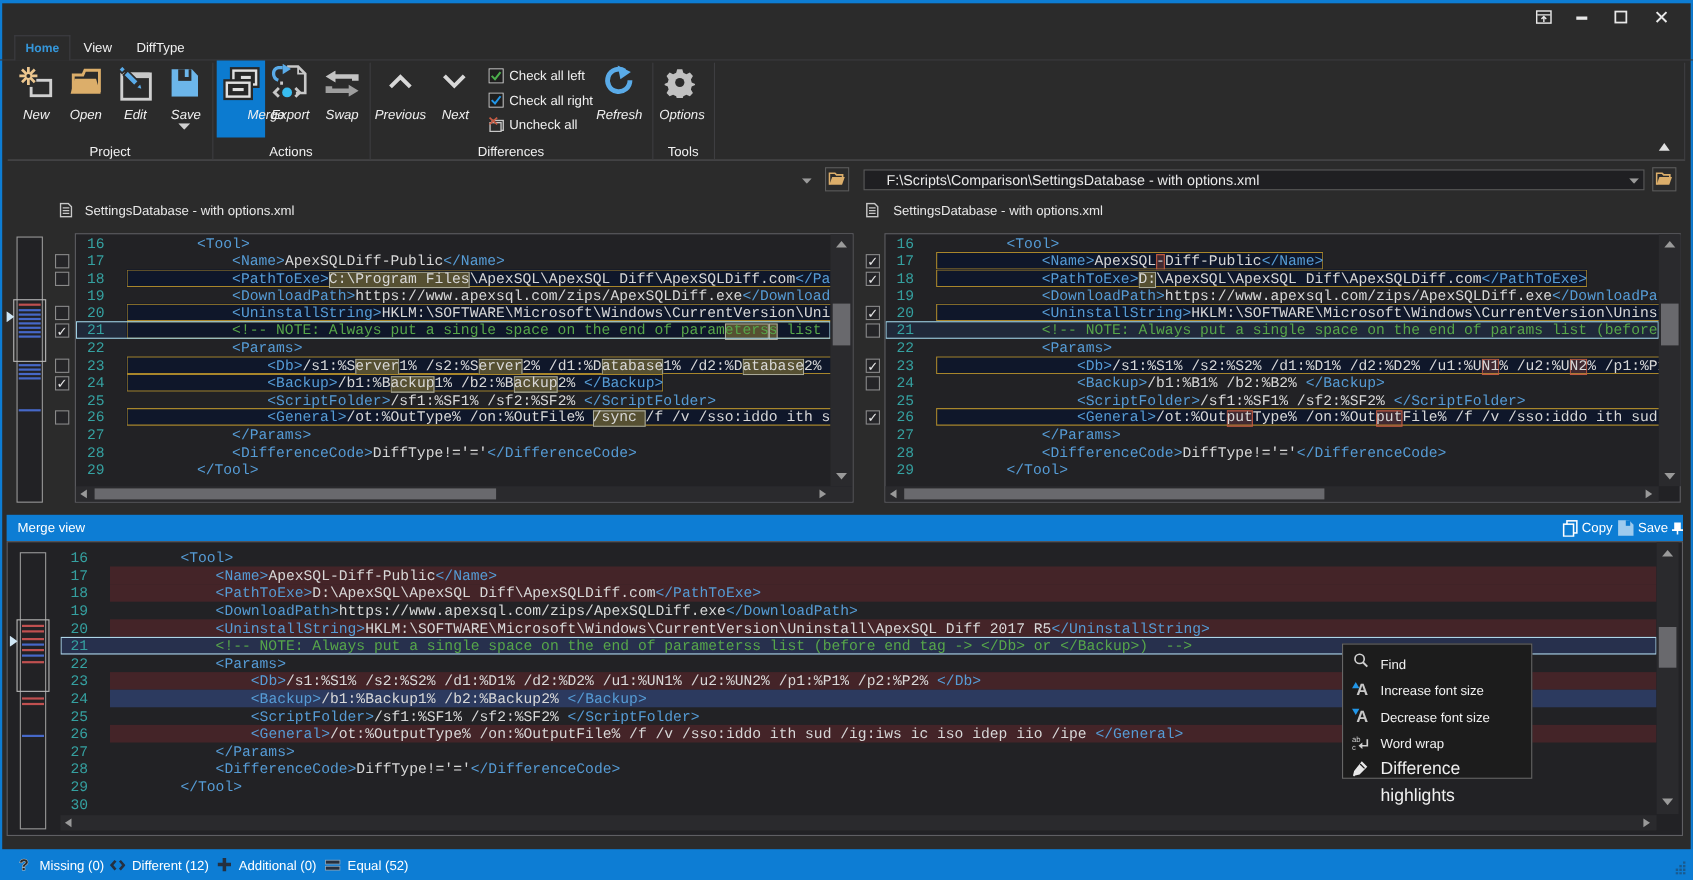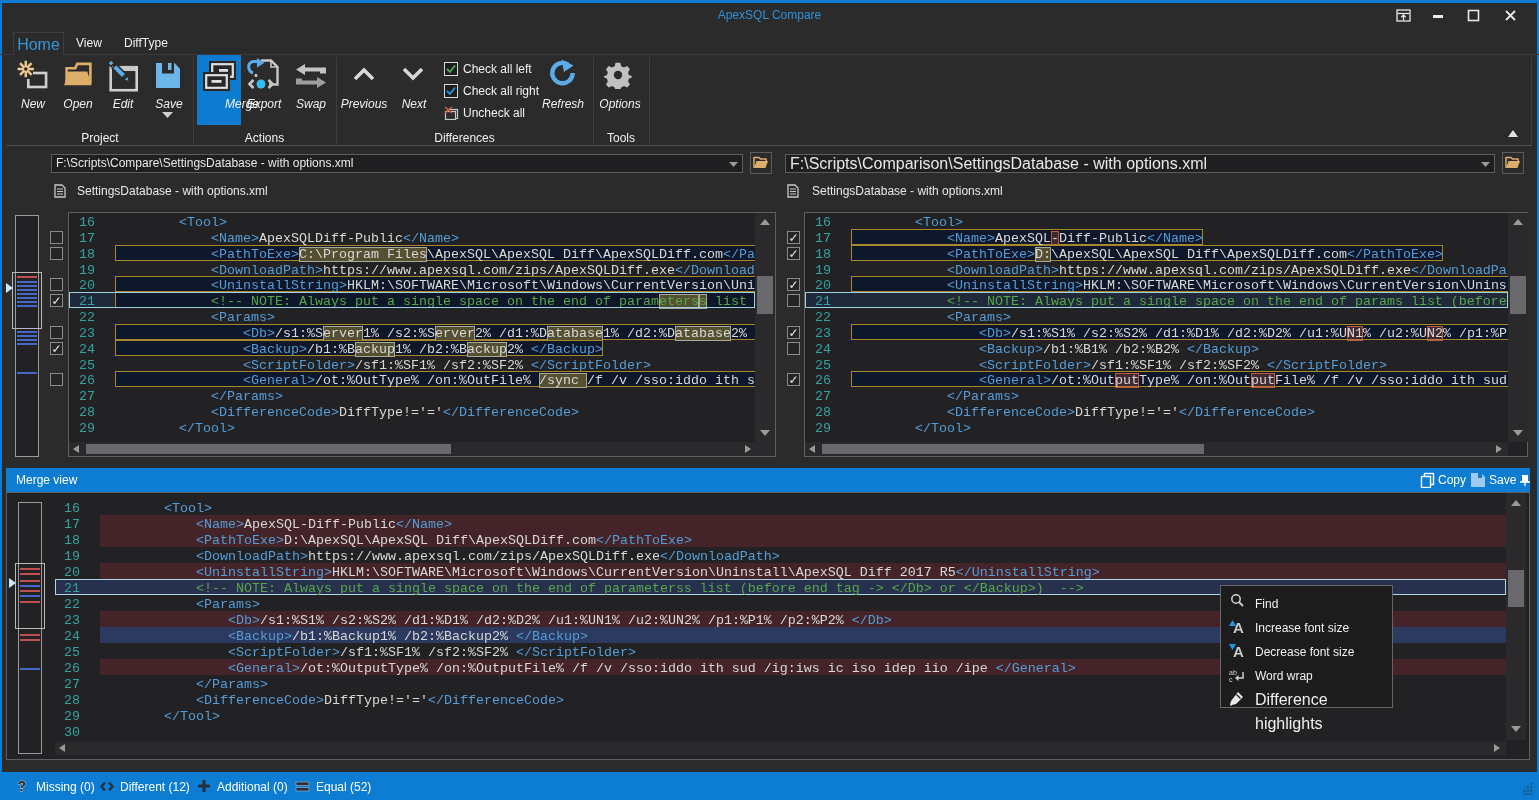--- a/index.html
+++ b/index.html
@@ -33,35 +33,34 @@
 .vsep { position:absolute; top:57px; height:88px; width:1px; background:#3e3e41; }
 </style>
 </head>
 <body>
 <div id="win">
 
 <div class="abs bluebar" style="left:0;top:0;width:1539px;height:3px;"></div>
 <div class="abs bluebar" style="left:0;top:0;width:2px;height:800px;"></div>
 <div class="abs bluebar" style="right:0;top:0;width:2px;height:800px;"></div>
 
-<div class="abs" style="left:0;top:8px;width:1539px;text-align:center;color:#2f8fd8;font-size:12px;">ApexSQL Compare</div>
 
 <svg class="abs" style="left:1394px;top:7px;" width="130" height="18" viewBox="0 0 130 18">
   <g stroke="#e8e8e8" fill="none" stroke-width="1.3">
     <rect x="3" y="3" width="13" height="11"></rect>
     <path d="M3.5 6.5 H15.5"></path>
     <path d="M9.5 13 V8.5 M7.3 10.2 L9.5 8 L11.7 10.2"></path>
   </g>
   <rect x="39" y="8" width="10" height="3" fill="#e8e8e8"></rect>
   <rect x="74.5" y="3.5" width="10" height="10" fill="none" stroke="#e8e8e8" stroke-width="1.6"></rect>
   <path d="M112 4 L121 13 M121 4 L112 13" stroke="#e8e8e8" stroke-width="1.8"></path>
 </svg>
 
 <div class="abs" style="left:0;top:54px;width:1539px;height:1px;background:#3a3a3e;"></div>
-<div class="abs" style="left:13px;top:32px;width:51px;height:23px;background:#2b2b2b;border:1px solid #3e3e42;border-bottom:none;color:#3596d9;font-size:16px;text-align:center;line-height:23px;">Home</div>
+<div class="abs" style="left:13px;top:32px;width:51px;height:23px;background:#2b2b2b;border:1px solid #3e3e42;border-bottom:none;color:#3596d9;font-size:11px;text-align:center;line-height:23px;font-weight:bold;">Home</div>
 <div class="abs" style="left:76px;top:32px;height:23px;color:#f0f0f0;font-size:12px;line-height:23px;">View</div>
 <div class="abs" style="left:124px;top:32px;height:23px;color:#f0f0f0;font-size:12px;line-height:23px;">DiffType</div>
 
 <div class="abs" style="left:7px;top:145px;width:1525px;height:1px;background:#525255;"></div>
 <div class="vsep" style="left:193px;"></div>
 <div class="vsep" style="left:336px;"></div>
 <div class="vsep" style="left:593px;"></div>
 <div class="vsep" style="left:649px;"></div>
 <div class="vsep" style="left:1531px;"></div>
 <div class="arr" style="left:1508px;top:130px;border-left:5.5px solid transparent;border-right:5.5px solid transparent;border-bottom:7px solid #e0e0e0;"></div>
@@ -164,31 +163,30 @@
 </svg>
 <svg class="abs" style="left:444px;top:106px;" width="15" height="14" viewBox="0 0 15 14">
   <rect x="3.5" y="3.5" width="10" height="9" fill="none" stroke="#c8c8c8" stroke-width="1.2"></rect>
   <rect x="1.5" y="5.5" width="10" height="8" fill="#2b2b2b" stroke="#c8c8c8" stroke-width="1.2"></rect>
   <path d="M1 1 L8 7 M8 1 L1 7" stroke="#c85a42" stroke-width="1.6"></path>
 </svg>
 <div class="abs" style="left:463px;top:62px;color:#f0f0f0;font-size:12px;line-height:14px;">Check all left</div>
 <div class="abs" style="left:463px;top:84px;color:#f0f0f0;font-size:12px;line-height:14px;">Check all right</div>
 <div class="abs" style="left:463px;top:106px;color:#f0f0f0;font-size:12px;line-height:14px;">Uncheck all</div>
 
-<div class="abs" style="left:51px;top:154px;width:692px;height:19px;background:#1f1f22;border:1px solid #5c5c5c;color:#e8e8e8;font-size:12px;line-height:17px;padding-left:4px;">F:\Scripts\Compare\SettingsDatabase - with options.xml</div>
 <svg class="abs" style="left:729px;top:162px;" width="9" height="5" viewBox="0 0 9 5">
       <path d="M0 0 H9 L4.5 5 Z" fill="#9a9a9a"></path>
     </svg>
 <div class="abs" style="left:750px;top:152px;width:22px;height:22px;border:1px solid #5c5c5c;background:#2b2b2b;">
   <svg width="16" height="13" viewBox="0 0 16 13" style="margin:3px 0 0 2px;">
     <path d="M1 12 L1 1.5 L6 1.5 L7.5 3 L13 3 L13 5" fill="none" stroke="#dcae6a" stroke-width="1.5"></path>
     <path d="M1 12 L3.5 5 L15 5 L12.5 12 Z" fill="#dcae6a"></path>
   </svg>
 </div>
-<div class="abs" style="left:785px;top:154px;width:710px;height:19px;background:#1f1f22;border:1px solid #5c5c5c;color:#e8e8e8;font-size:16px;line-height:17px;padding-left:4px;">F:\Scripts\Comparison\SettingsDatabase - with options.xml</div>
+<div class="abs" style="left:785px;top:154px;width:710px;height:19px;background:#1f1f22;border:1px solid #5c5c5c;color:#e8e8e8;font-size:13px;line-height:17px;padding-left:20px;">F:\Scripts\Comparison\SettingsDatabase - with options.xml</div>
 <svg class="abs" style="left:1481px;top:162px;" width="9" height="5" viewBox="0 0 9 5">
       <path d="M0 0 H9 L4.5 5 Z" fill="#9a9a9a"></path>
     </svg>
 <div class="abs" style="left:1502px;top:152px;width:22px;height:22px;border:1px solid #5c5c5c;background:#2b2b2b;">
   <svg width="16" height="13" viewBox="0 0 16 13" style="margin:3px 0 0 2px;">
     <path d="M1 12 L1 1.5 L6 1.5 L7.5 3 L13 3 L13 5" fill="none" stroke="#dcae6a" stroke-width="1.5"></path>
     <path d="M1 12 L3.5 5 L15 5 L12.5 12 Z" fill="#dcae6a"></path>
   </svg>
 </div>
 

